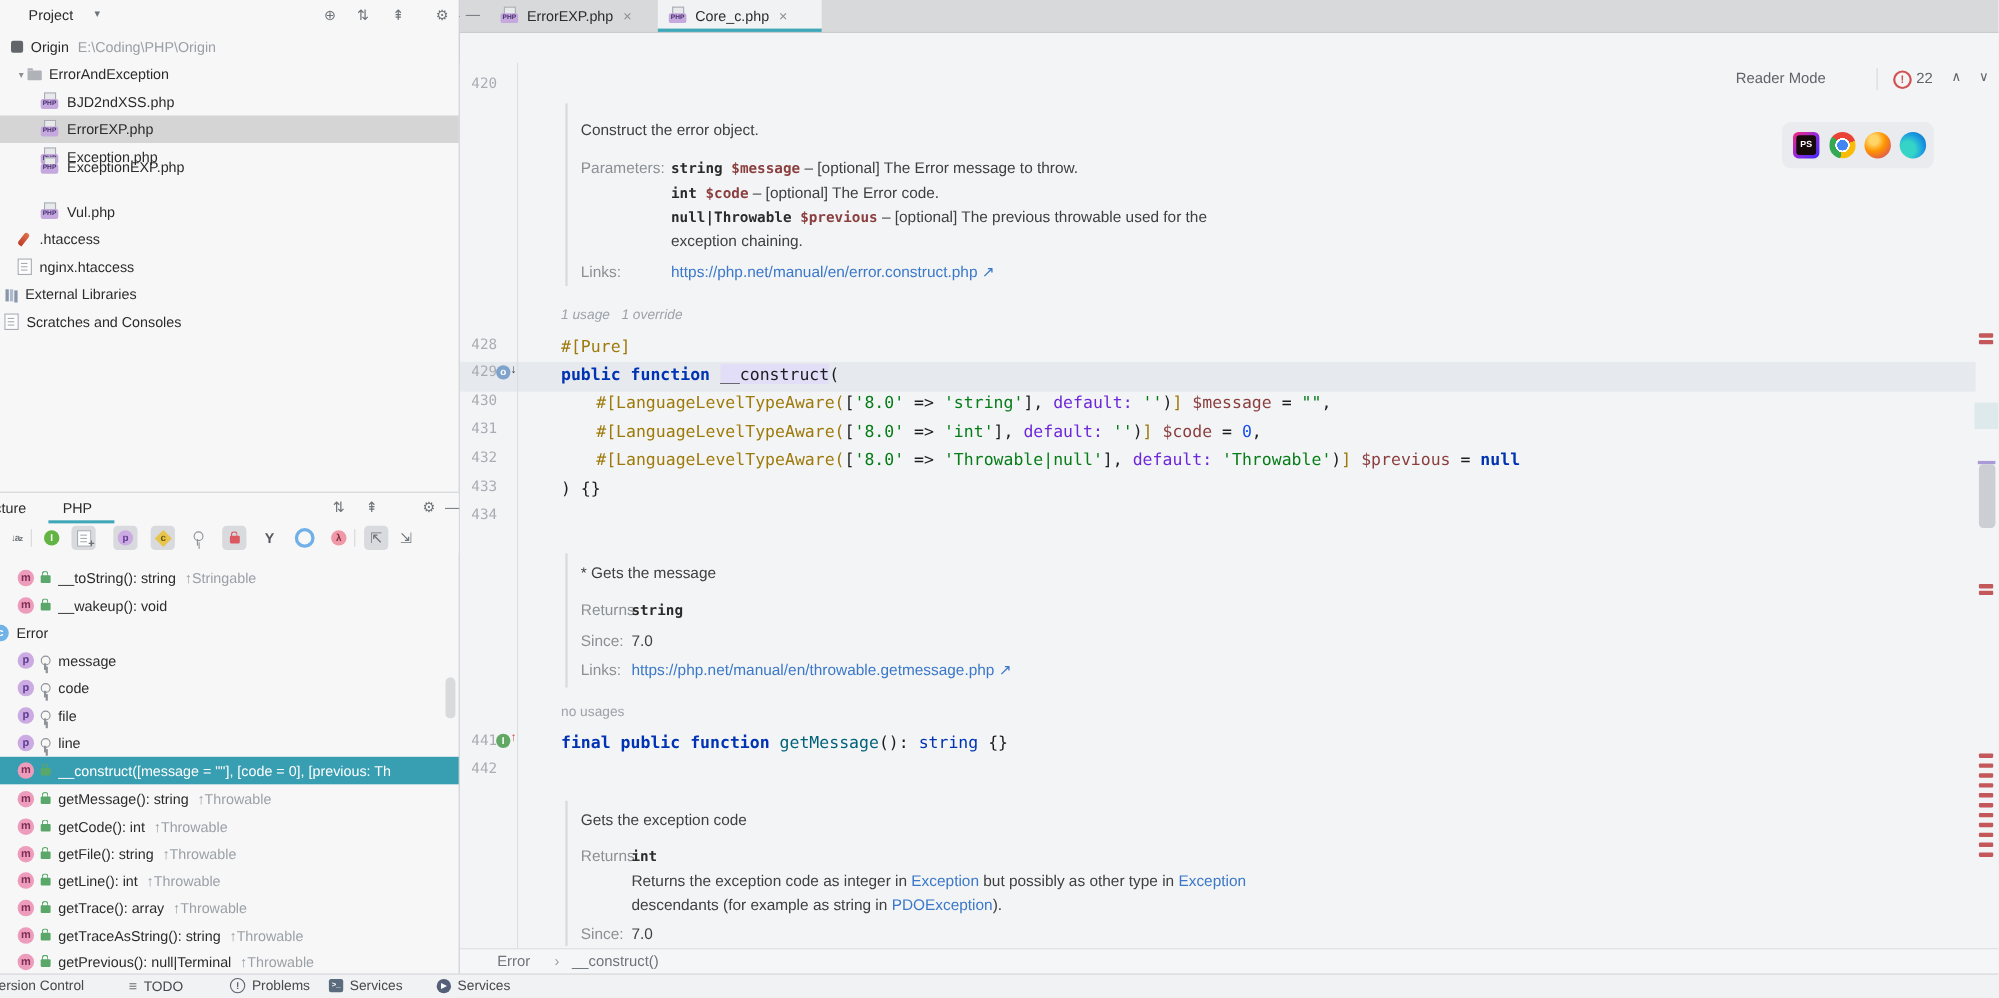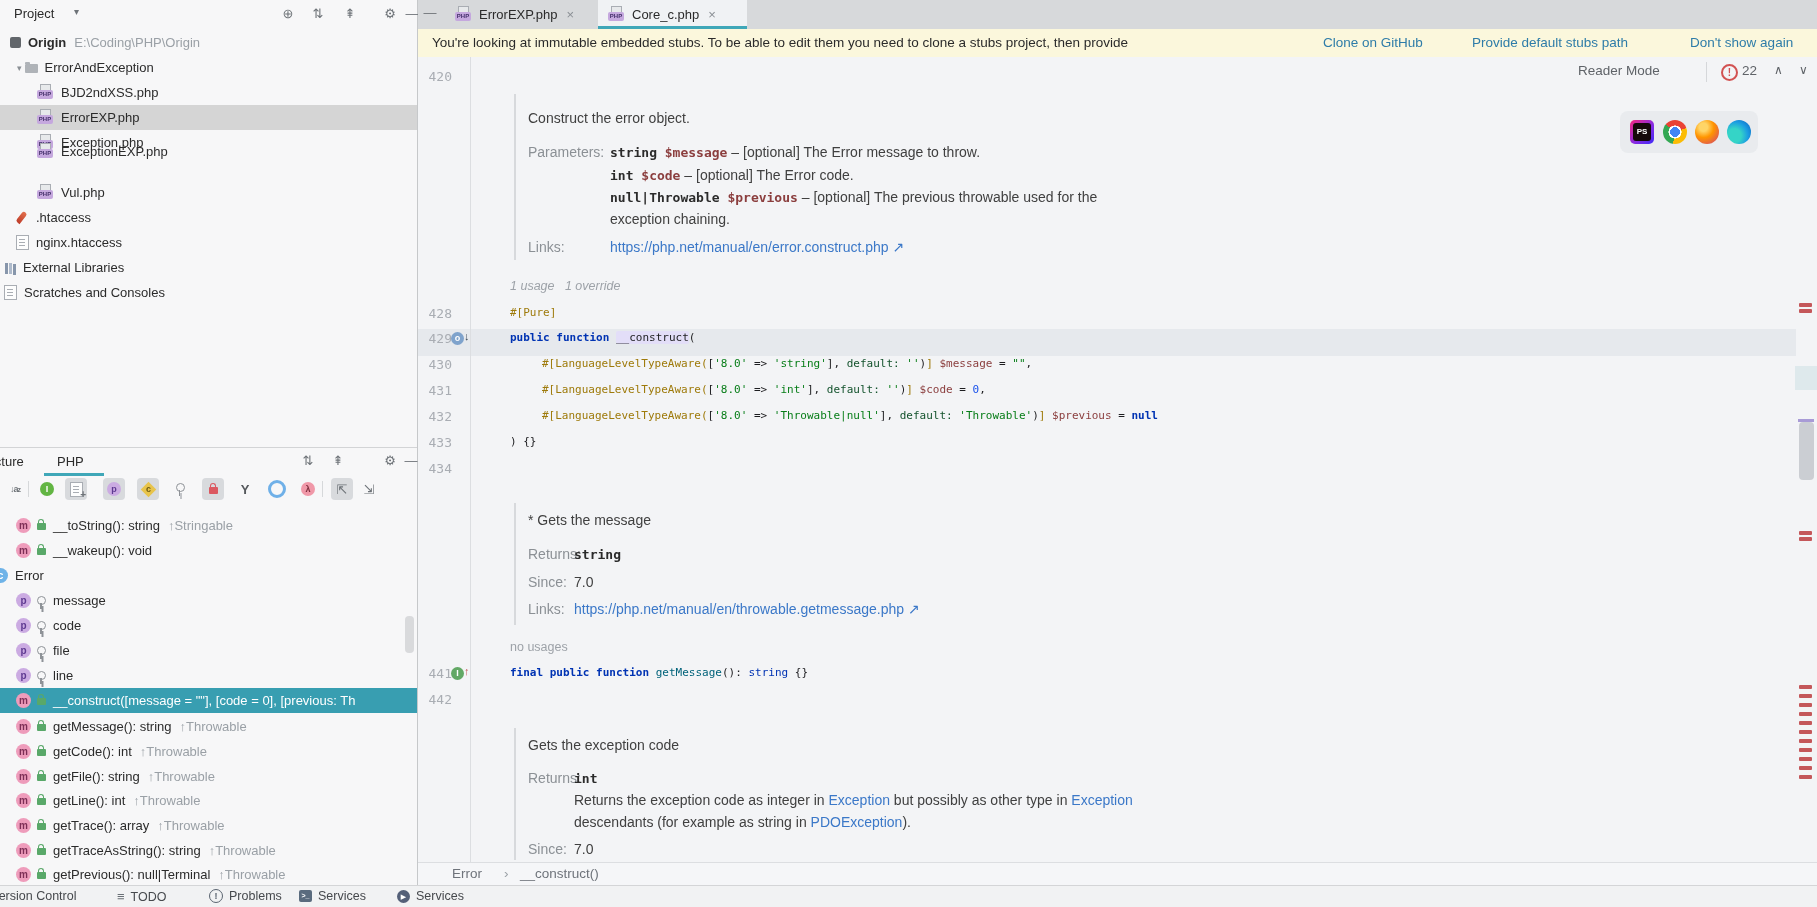--- a/index.html
+++ b/index.html
@@ -1,31 +1,31 @@
 <!DOCTYPE html>
 <html><head>
 <meta charset="utf-8">
 <style>
   html,body{margin:0;padding:0;background:#ECEDEF;font-family:"Liberation Sans",sans-serif;}
   .page{position:relative;width:1817px;height:907px;overflow:hidden;background:#F3F4F6;}
 
   
   .left-panel{position:absolute;left:0;top:0;width:417px;height:907px;background:#F7F7F8;border-right:1px solid #C6C8CA;}
-  .panel-header{position:absolute;left:4px;width:503px;height:27px;font-size:13px;color:#2B2B2B;}
+  .panel-header{position:absolute;left:16px;width:503px;height:27px;font-size:13px;color:#2B2B2B;}
   .panel-title{position:absolute;left:10px;top:6px;}
   .hdr-ic{position:absolute;top:4px;width:20px;height:20px;text-align:center;line-height:20px;color:#6E7378;font-size:13px;cursor:default;}
   .caret{position:absolute;left:70px;top:6px;color:#6E7378;font-size:10px;}
 
   .prow,.srow{position:absolute;left:0;width:417px;height:25px;display:flex;align-items:center;font-size:13px;color:#2B2B2B;white-space:nowrap;overflow:hidden;}
   .prow.selected{background:#D5D5D5;}
   .srow.selected{background:#389EB1;color:#FFFFFF;}
   .rowlab{margin-left:7px;}
   .rowpath{margin-left:8px;color:#9AA0A6;}
   .rowsup{margin-left:8px;color:#9AA0A6;}
-  .bold{font-weight:bold;}
+  .bold{font-weight:normal;}
 
   
   .ic{display:inline-block;position:relative;flex:none;}
   .ic-module{width:11px;height:11px;background:#62666B;border-radius:2px;}
   .ic-folder{width:13px;height:9px;background:#AFB3B8;border-radius:1px;margin-top:2px;}
   .ic-folder::before{content:'';position:absolute;left:0;top:-2px;width:5px;height:2px;background:#AFB3B8;border-radius:1px 1px 0 0;}
   .ic-php{width:17px;height:14px;}
   .ic-php::before{content:'';position:absolute;left:3px;top:-2px;width:9px;height:10px;background:#E7E9EB;border:1px solid #A9ADB3;}
   .ic-php::after{content:'PHP';position:absolute;left:0;top:4px;width:16px;height:9px;background:#C5A8DE;color:#45306B;font-size:6px;font-weight:bold;text-align:center;line-height:9px;border-radius:2px;}
   .ic-feather{width:5px;height:13px;border-radius:3px 3px 0 3px;background:linear-gradient(#E2714E,#BE3B28);transform:rotate(38deg);margin:0 5px;}
@@ -75,25 +75,25 @@
   .banner-text{position:absolute;left:14px;top:6px;}
   .banner-link{position:absolute;top:6px;color:#2E7CA8;}
 
   .editor{position:absolute;left:418px;top:57px;width:1399px;height:805px;background:#F3F4F6;overflow:hidden;}
   .cur-line{position:absolute;left:0;top:272px;width:1378px;height:27px;background:#E6E9ED;}
   .gutter-sep{position:absolute;left:52px;top:0;width:1px;height:805px;background:#DCDEE1;}
   .lnum{position:absolute;left:0;width:34px;text-align:right;font-family:"DejaVu Sans Mono",monospace;font-size:13px;color:#A9ADB3;}
   .gicon{position:absolute;left:33px;width:22px;height:16px;}
   .gicon .gc{position:absolute;left:0;top:1px;width:13px;height:13px;border-radius:50%;color:#fff;font-size:9px;font-weight:bold;text-align:center;line-height:13px;}
   .gicon .ga{position:absolute;left:13px;top:-1px;font-size:11px;font-weight:bold;}
-  .cl{position:absolute;white-space:pre;font-family:"DejaVu Sans Mono",monospace;font-size:11px;color:#1D1D20;}
+  .cl{position:absolute;white-space:pre;font-family:"DejaVu Sans Mono",monospace;font-size:15px;color:#1D1D20;}
   .tk-kw{color:#0033B3;font-weight:600;}
   .tk-attr{color:#9E7A0A;}
   .tk-str{color:#067D17;}
-  .tk-named{color:#14532d;}
+  .tk-named{color:#6d28d9;}
   .tk-var{color:#8B3E3E;}
   .tk-num{color:#1750EB;}
   .tk-plain{color:#1D1D20;}
   .tk-ctor{color:#1D1D20;background:#E3DEF8;border-radius:2px;}
   .tk-fn{color:#00627A;}
   .tk-type{color:#0033B3;}
   .inlay{position:absolute;font-size:12.5px;color:#9DA2A8;white-space:pre;}
   .doc-border{position:absolute;width:2px;background:#D7D9DC;}
   .docrow{position:absolute;font-size:14px;color:#8B9095;white-space:pre;}
   .doclabel{position:absolute;font-size:14px;color:#8B9095;}
@@ -353,24 +353,20 @@
           <span class="tab-label">ErrorEXP.php</span>
           <span class="tab-close">×</span>
         </span><span class="tab active" style="left: 180px; width: 149px;">
           <span class="ic ic-php"></span>
           <span class="tab-label">Core_c.php</span>
           <span class="tab-close">×</span>
           <span class="tab-underline"></span>
         </span></span>
   </div>
 
-  <div class="banner">
-    <span class="banner-text">You're looking at immutable embedded stubs. To be able to edit them you need to clone a stubs project, then provide</span>
-    <span id="banner-links"><span class="banner-link" style="left: 905px;">Clone on GitHub</span><span class="banner-link" style="left: 1054px;">Provide default stubs path</span><span class="banner-link" style="left: 1272px;">Don't show again</span></span>
-  </div>
 
   <div class="editor">
     <div class="cur-line"></div>
     <div class="gutter-sep"></div>
     <span id="editor-linenumbers"><span class="lnum" style="top: 12px;">420</span><span class="lnum" style="top: 249px;">428</span><span class="lnum" style="top: 274px;">429</span><span class="lnum" style="top: 300px;">430</span><span class="lnum" style="top: 326px;">431</span><span class="lnum" style="top: 352px;">432</span><span class="lnum" style="top: 378px;">433</span><span class="lnum" style="top: 404px;">434</span><span class="lnum" style="top: 609px;">441</span><span class="lnum" style="top: 635px;">442</span></span>
     <span id="editor-gutter-icons"><span class="gicon" style="top: 274px;">
           <span class="gc" style="background: rgb(127, 163, 204);">o</span>
           <span class="ga" style="color: rgb(60, 72, 86);">↓</span>
         </span><span class="gicon" style="top: 609px;">
           <span class="gc" style="background: rgb(98, 168, 101);">I</span>

